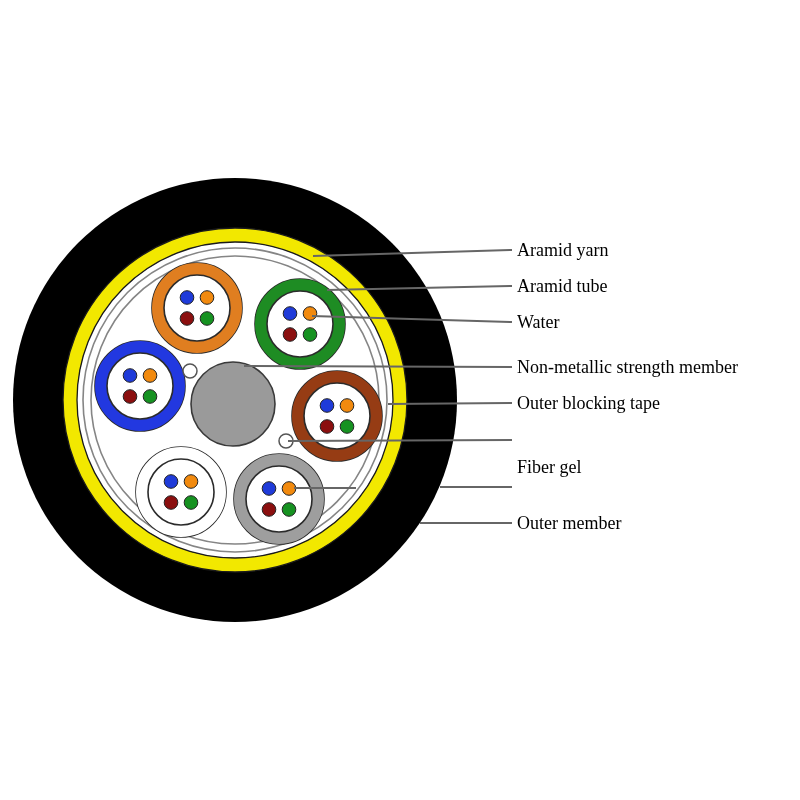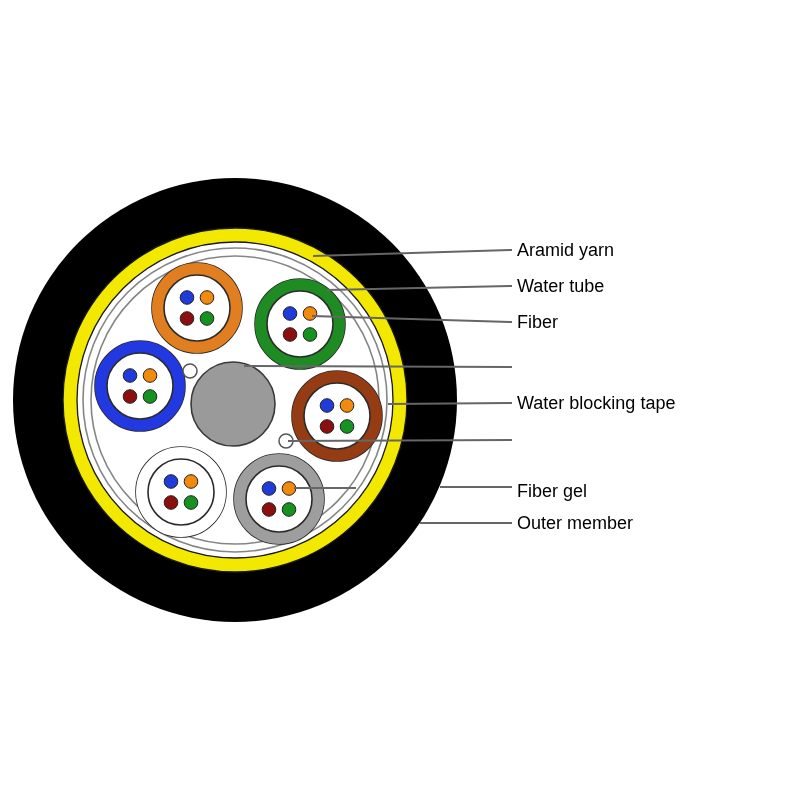--- a/index.html
+++ b/index.html
@@ -1,21 +1,21 @@
 <!DOCTYPE html>
 <html><head>
 <meta charset="utf-8">
 <style>
   html, body { margin: 0; padding: 0; background: #ffffff; }
   #stage {
     position: relative;
     width: 800px;
     height: 800px;
     background: #ffffff;
-    font-family: Liberation Sans, sans-serif;
+    font-family: Liberation Serif, serif;
     overflow: hidden;
   }
   #diagram-svg { position: absolute; left: 0; top: 0; }
   .callout-label {
     position: absolute;
     left: 517px;
     height: 22px;
     line-height: 22px;
     font-size: 18px;
     color: #000000;
@@ -102,19 +102,20 @@
       <line x1="244" y1="366" x2="512" y2="367"></line>
       <line x1="388" y1="404" x2="512" y2="403"></line>
       <line x1="288" y1="441" x2="512" y2="440"></line>
       <line x1="294" y1="488" x2="356" y2="488"></line>
       <line x1="440" y1="487" x2="512" y2="487"></line>
       <line x1="420" y1="523" x2="512" y2="523"></line>
     </g>
   </svg>
 
   <div class="callout-label" style="top:239px">Aramid yarn</div>
-  <div class="callout-label" style="top:275px">Water tube</div>
-  <div class="callout-label" style="top:311px">Fiber</div>
-  <div class="callout-label" style="top:392px">Water blocking tape</div>
-  <div class="callout-label" style="top:480px">Fiber gel</div>
+  <div class="callout-label" style="top:275px">Aramid tube</div>
+  <div class="callout-label" style="top:311px">Water</div>
+  <div class="callout-label" style="top:356px">Non-metallic strength member</div>
+  <div class="callout-label" style="top:392px">Outer blocking tape</div>
+  <div class="callout-label" style="top:456px">Fiber gel</div>
   <div class="callout-label" style="top:512px">Outer member</div>
 
 </div>
 
 </body></html>

